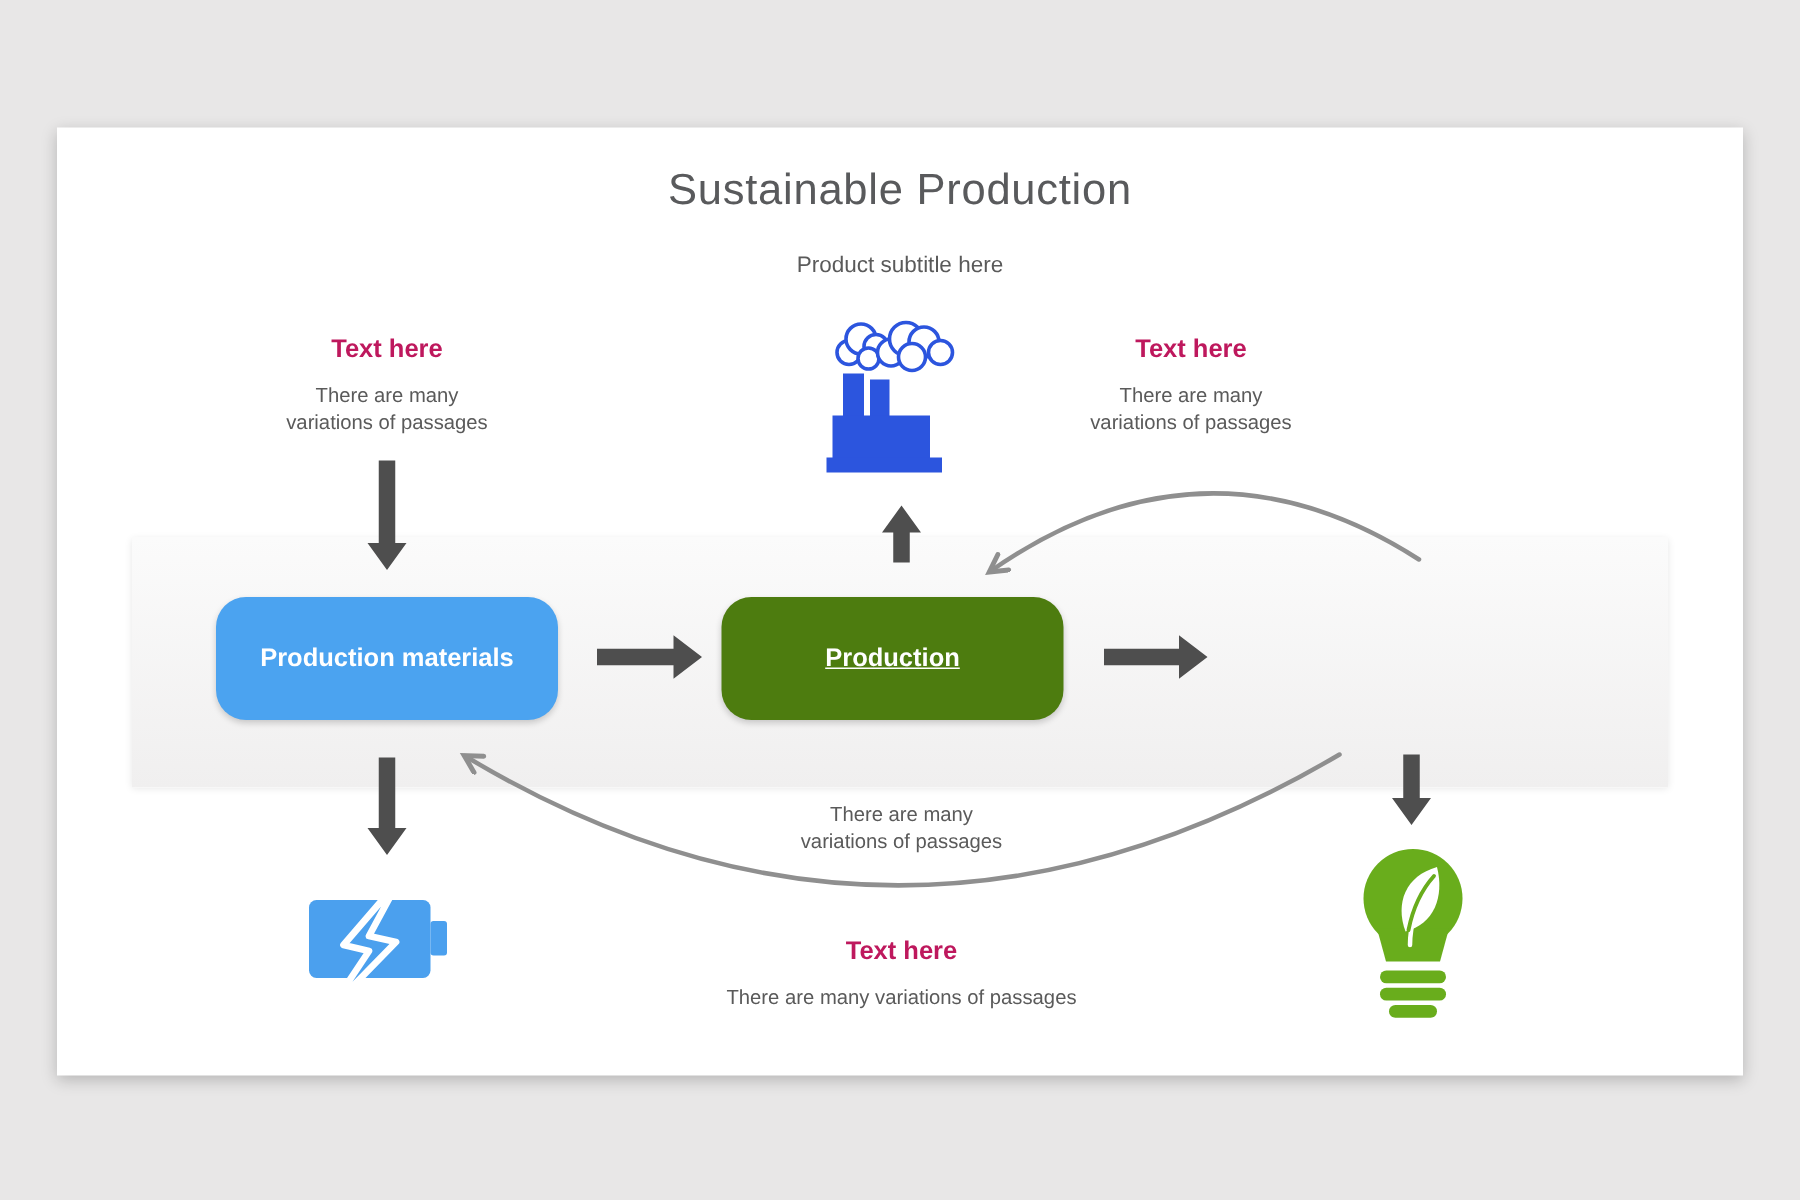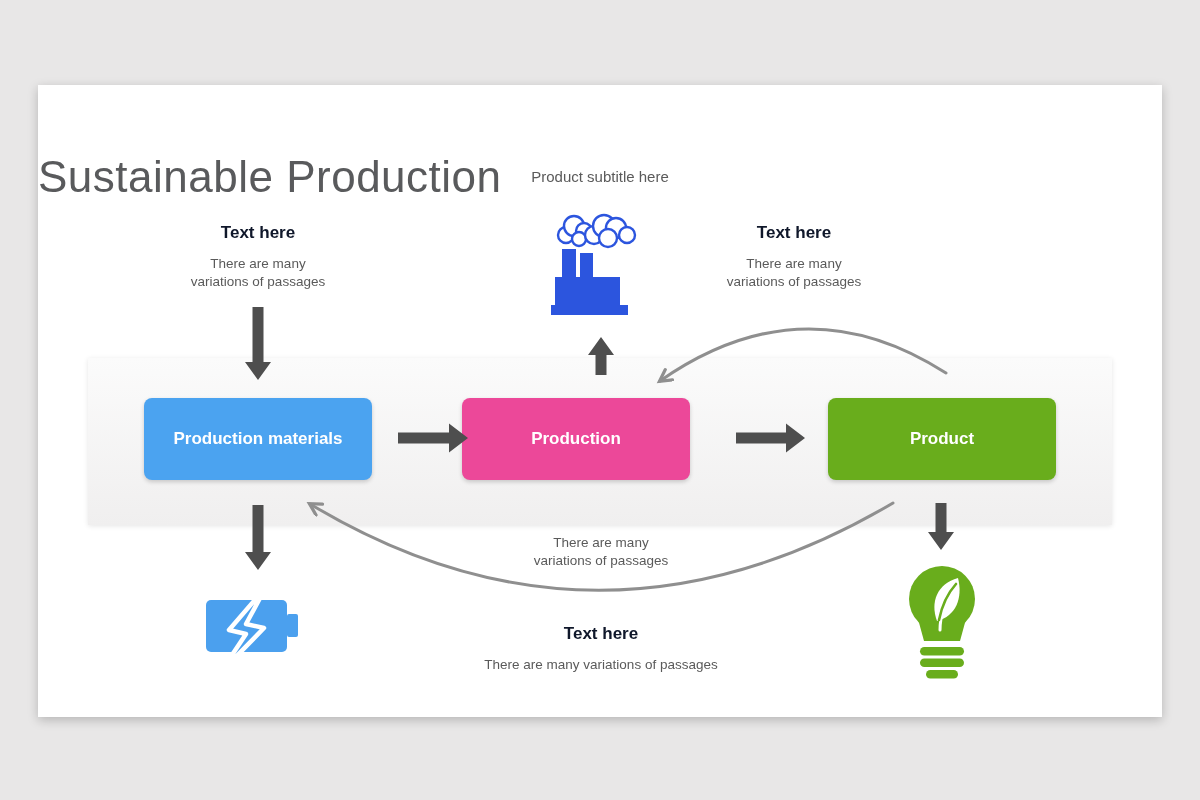--- a/index.html
+++ b/index.html
@@ -10,49 +10,48 @@
     position:relative;overflow:hidden;
   }
   .stage{position:absolute;inset:0;}
   .slide{
     position:absolute;left:38px;top:85px;width:1124px;height:632px;
     background:#ffffff;
     box-shadow:0 3px 10px rgba(0,0,0,0.22);
   }
   .title{
     position:absolute;left:0;right:0;top:26px;
-    font-size:44px;font-weight:400;color:#595a5c;
+    text-align:center;font-size:29px;font-weight:400;color:#595a5c;
     letter-spacing:0.5px;
-    margin-top:41px;
   }
   .subtitle{
     position:absolute;left:0;right:0;top:83px;
     text-align:center;font-size:15px;color:#5a5a5a;
   }
   .tb{position:absolute;text-align:center;}
-  .tb .tb-heading{font-size:17px;font-weight:bold;color:#0f172a;line-height:20px;margin:0 0 11px 0;}
+  .tb .tb-heading{font-size:17px;font-weight:bold;color:#be185d;line-height:20px;margin:0 0 11px 0;}
   .tb .tb-body{font-size:13.5px;color:#5a5a5a;line-height:17.5px;margin:12px;}
   .tb-top-left{left:131px;top:138px;width:178px;}
   .tb-top-right{left:667px;top:138px;width:178px;}
   .tb-center{left:474px;top:417px;width:178px;}
   .tb-bottom{left:403px;top:539px;width:320px;}
   .band{
     position:absolute;left:50px;top:273px;width:1024px;height:167px;
     background:linear-gradient(180deg,#fbfbfb 0%,#f0efef 100%);
     box-shadow:0 1px 5px rgba(0,0,0,0.10);
   }
   .flow-box{
-    position:absolute;top:313px;width:228px;height:82px;border-radius:8px;
+    position:absolute;top:313px;width:228px;height:82px;border-radius:20px;
     display:flex;align-items:center;justify-content:center;
     color:#ffffff;font-size:17px;font-weight:bold;text-align:center;line-height:22px;
     box-shadow:0 2px 4px rgba(0,0,0,0.18);
     padding:0 20px;box-sizing:border-box;
   }
   .flow-box-1{left:106px;background:#4BA3F0;}
-  .flow-box-2{left:424px;background:#ec4899;}
+  .flow-box-2{left:443px;background:#4d7c0f;text-decoration:underline;}
   .flow-box-3{left:790px;background:#69AD1C;}
   .arrow-layer{position:absolute;left:0;top:0;width:1124px;height:632px;pointer-events:none;}
   .icon-abs{position:absolute;}
   .factory-pos{left:508px;top:120px;}
   .battery-pos{left:158px;top:502px;}
   .bulb-pos{left:868px;top:478px;}
 </style>
 </head>
 <body>
 
@@ -100,23 +99,20 @@
     </svg>
 
     <div class="band"></div>
 
     <div class="flow-box flow-box-1">
       <span>Production materials</span>
     </div>
     <div class="flow-box flow-box-2">
       <span>Production</span>
     </div>
-    <div class="flow-box flow-box-3">
-      <span>Product</span>
-    </div>
 
     <svg class="arrow-layer" width="1124" height="632" viewBox="0 0 1124 632">
       <defs>
         <marker id="curveHead" markerWidth="6" markerHeight="6" refX="4.2" refY="2.5" orient="auto">
           <path d="M0.6,0.4 L4.4,2.5 L0.6,4.6" fill="none" stroke="#8f8f8f" stroke-width="1.1" stroke-linecap="round"></path>
         </marker>
       </defs>
       <g fill="#4e4e4e">
         <polygon points="214.5,222 225.5,222 225.5,277 233,277 220,295 207,277 214.5,277"></polygon>
         <polygon points="557.5,290 568.5,290 568.5,270 576,270 563,252 550,270 557.5,270"></polygon>

